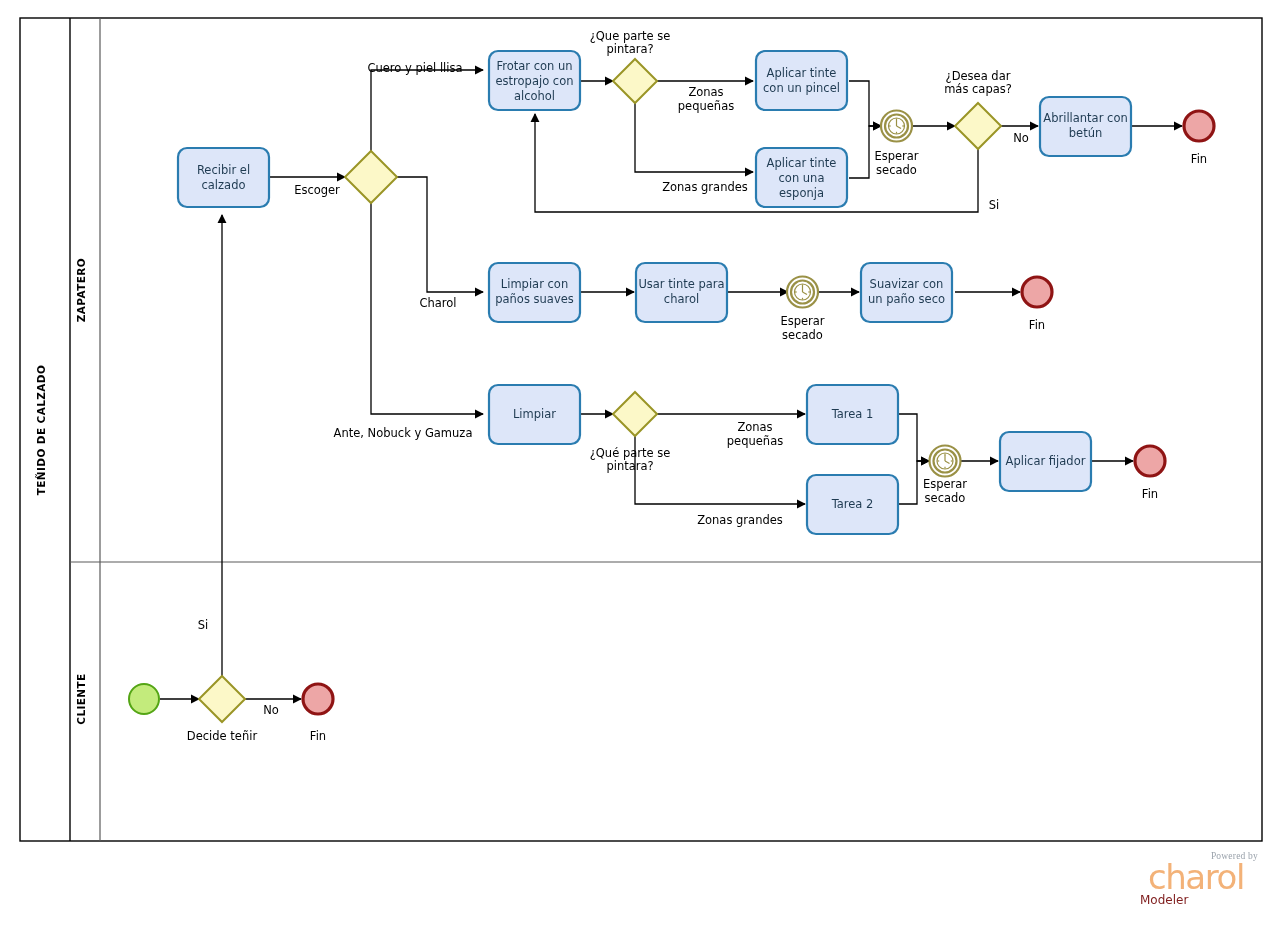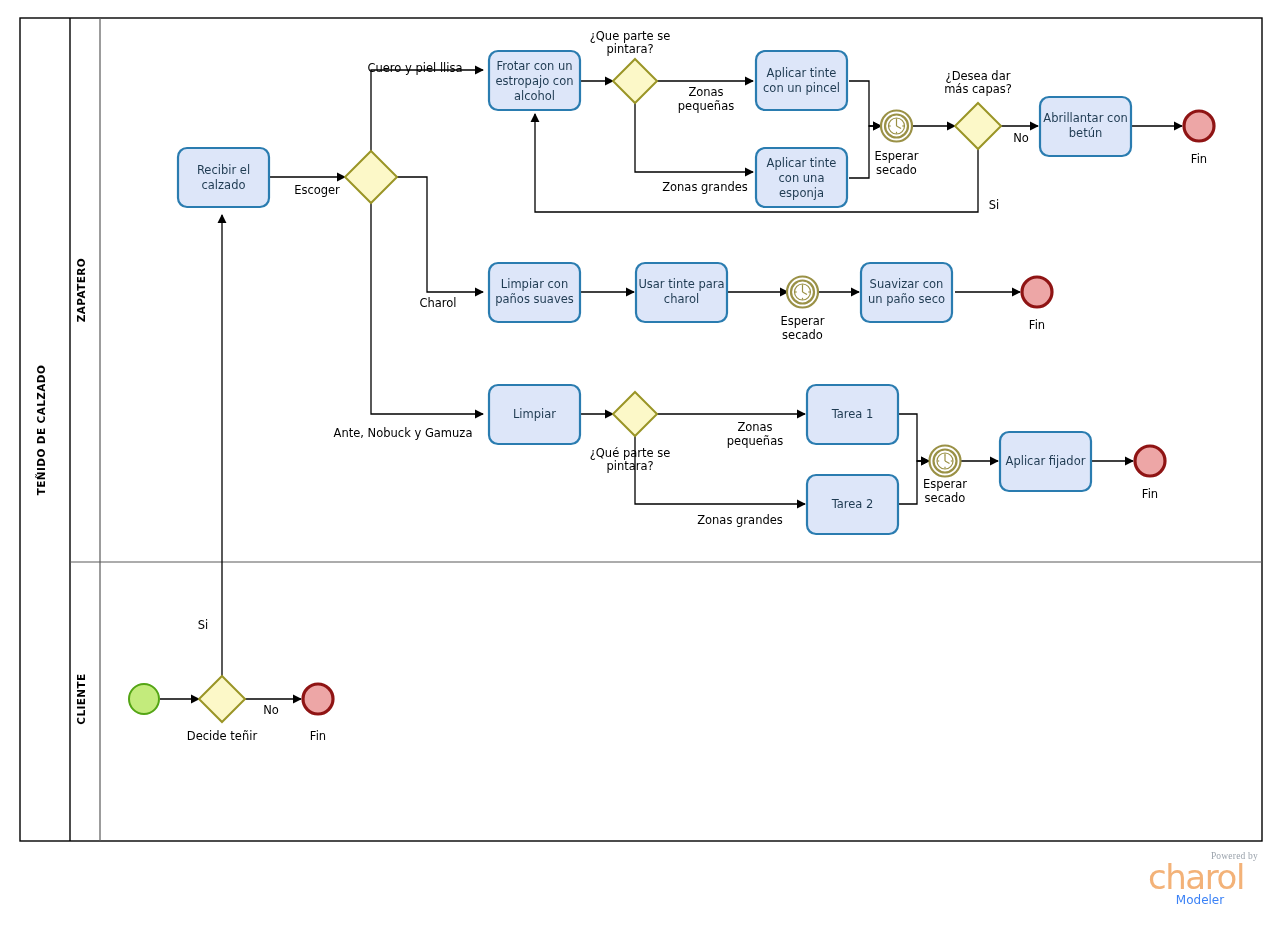--- a/index.html
+++ b/index.html
@@ -124,23 +124,23 @@
     font-size: 34px;
     color: #f3b278;
     line-height: 0.92;
     letter-spacing: -1.4px;
     margin: 0;
     text-align: center;
   }
   #logo .modeler {
     font-family: "DejaVu Sans", "Liberation Sans", sans-serif;
     font-size: 12px;
-    color: #3b82f6;
+    color: #7f1d1d;
     margin: 0;
-    text-align: center;
+    text-align: left;
     padding-left: 8px;
   }
 </style>
 </head>
 <body>
 
 <div id="canvas">
 
   <svg class="layer" viewBox="0 0 1282 937">
     <defs>

